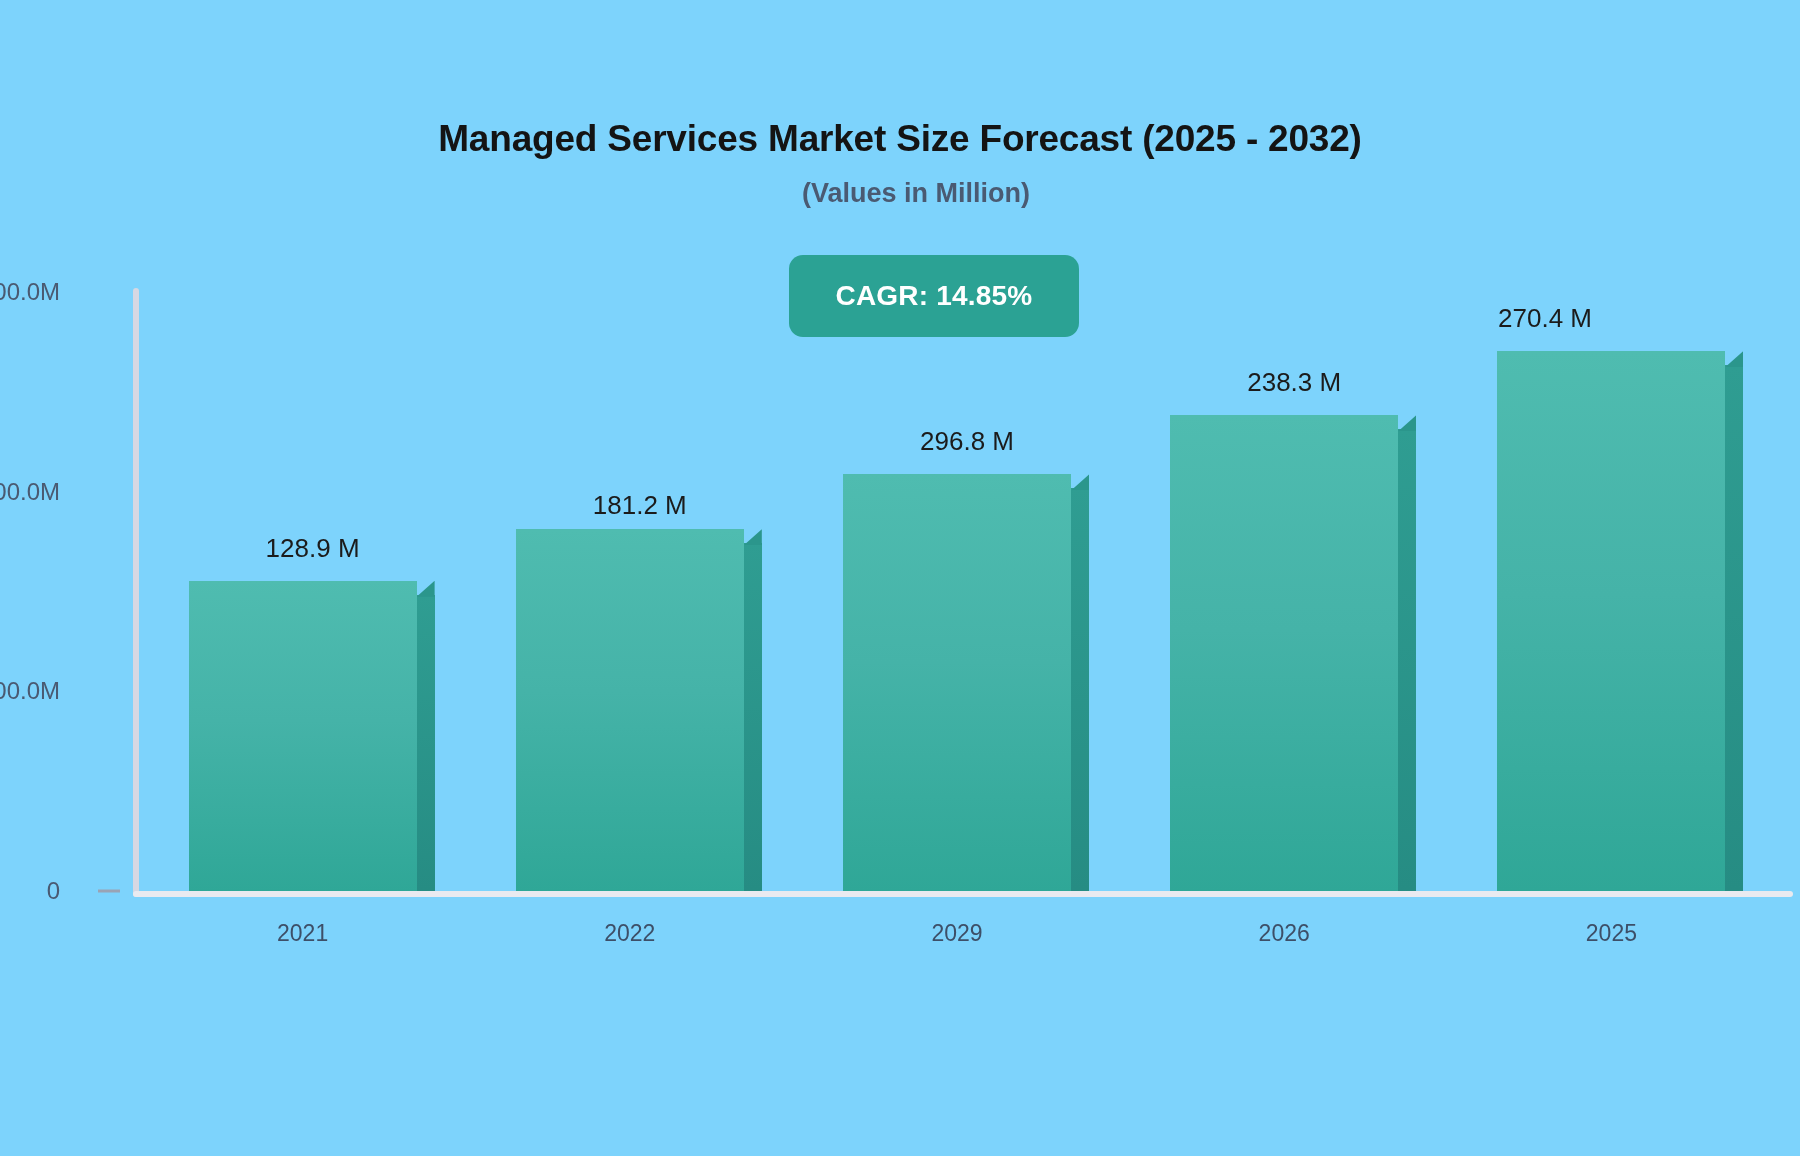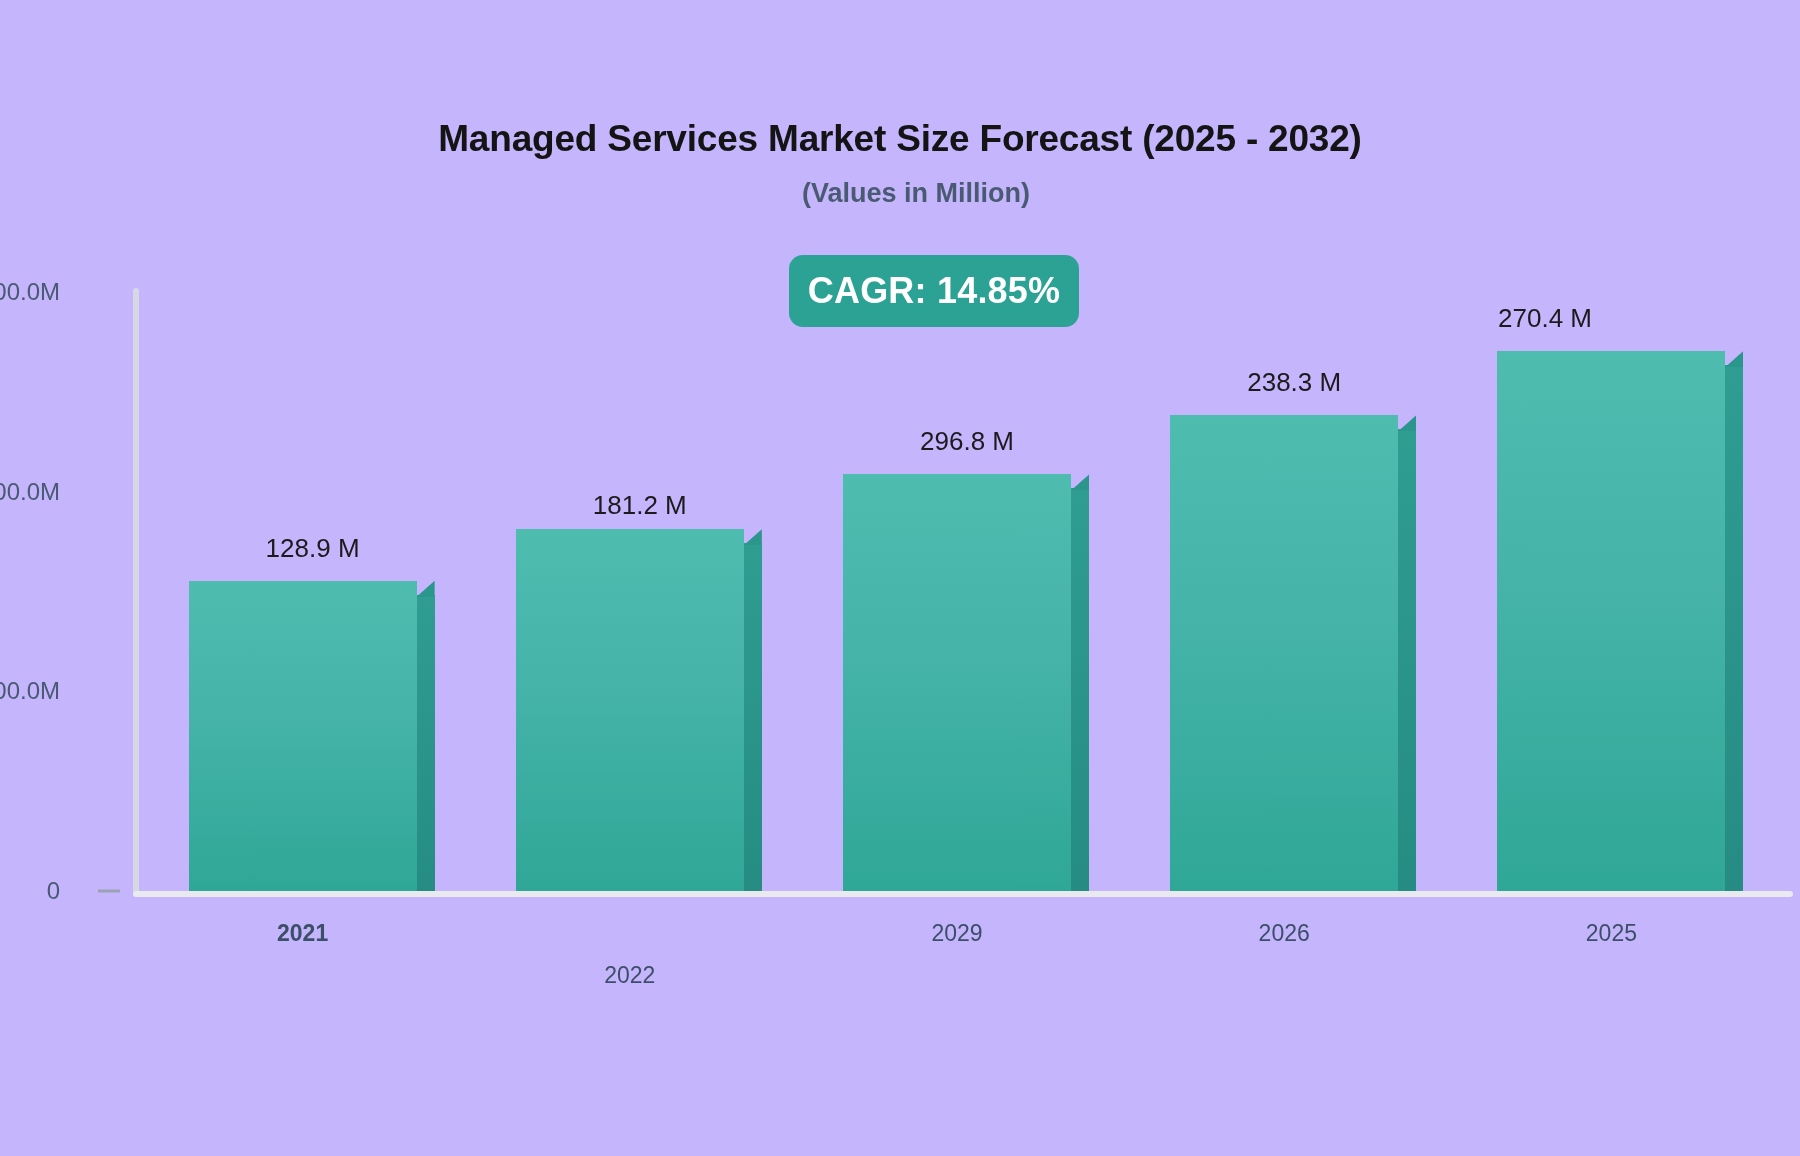--- a/index.html
+++ b/index.html
@@ -13,21 +13,21 @@
     font-family: "Liberation Sans", sans-serif;
     position: relative;
     overflow: hidden;
   }
 
   #canvas {
     position: absolute;
     left: 0; top: 0;
     width: 1800px;
     height: 1156px;
-    background: #c4b5fd;
+    background: #7dd3fc;
   }
 
   
   .chart-title {
     position: absolute;
     left: 0;
     top: 118px;
     width: 1800px;
     text-align: center;
     font-size: 37px;
@@ -48,28 +48,28 @@
     white-space: nowrap;
     padding-left: 16px;
   }
 
   
   .cagr-badge {
     position: absolute;
     left: 789px;
     top: 255px;
     width: 290px;
-    height: 72px;
+    height: 82px;
     border-radius: 14px;
     background: #2ba294;
     display: flex;
     align-items: center;
     justify-content: center;
     color: #ffffff;
-    font-size: 36px;
+    font-size: 28px;
     font-weight: bold;
     letter-spacing: 0.2px;
     white-space: nowrap;
   }
 
   
   
   #plot {
     position: absolute;
     left: 0;
@@ -237,22 +237,22 @@
         <div class="bar-value" style="left: 1294.2px; top: 367.194px;">238.3 M</div>
         <div class="bar-group" style="left: 1497.4px; width: 228px; height: 539.899px; top: 351.101px; bottom: auto;">
           <div class="bar-front" style="height: 539.899px;"></div>
           <div class="bar-side" style="height: 525.899px;"></div>
           <div class="bar-top" style="top: 0px;"></div>
         </div>
         <div class="bar-value" style="left: 1545px; top: 303.101px;">270.4 M</div>
       </div>
 
     <div id="x-ticks">
-        <div class="x-tick-label" style="left: 302.6px; font-weight: bold;">2021</div>
-        <div class="x-tick-label" style="left: 629.8px; margin-top: 42px;">2022</div>
+        <div class="x-tick-label" style="left: 302.6px;">2021</div>
+        <div class="x-tick-label" style="left: 629.8px;">2022</div>
         <div class="x-tick-label" style="left: 957px;">2029</div>
         <div class="x-tick-label" style="left: 1284.2px;">2026</div>
         <div class="x-tick-label" style="left: 1611.4px;">2025</div>
       </div>
 
   </div>
 
 
 </div>
 

